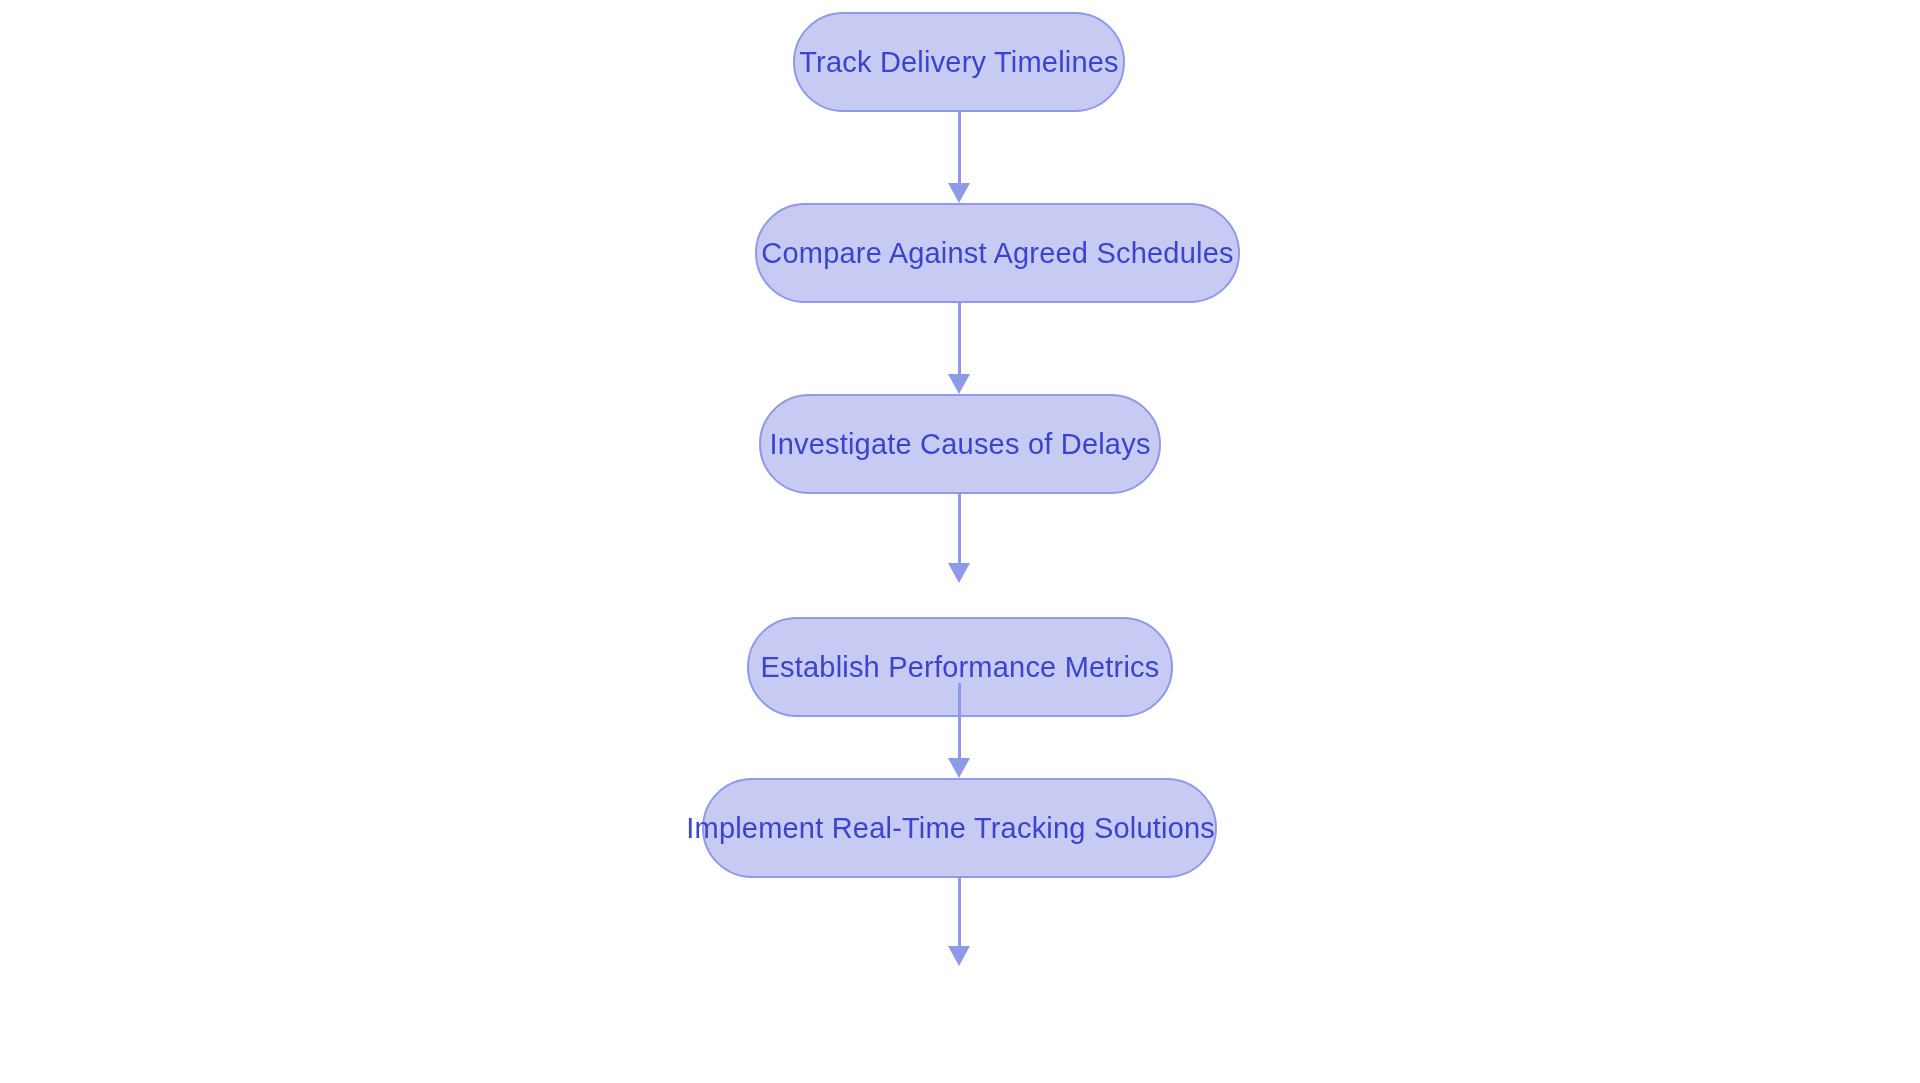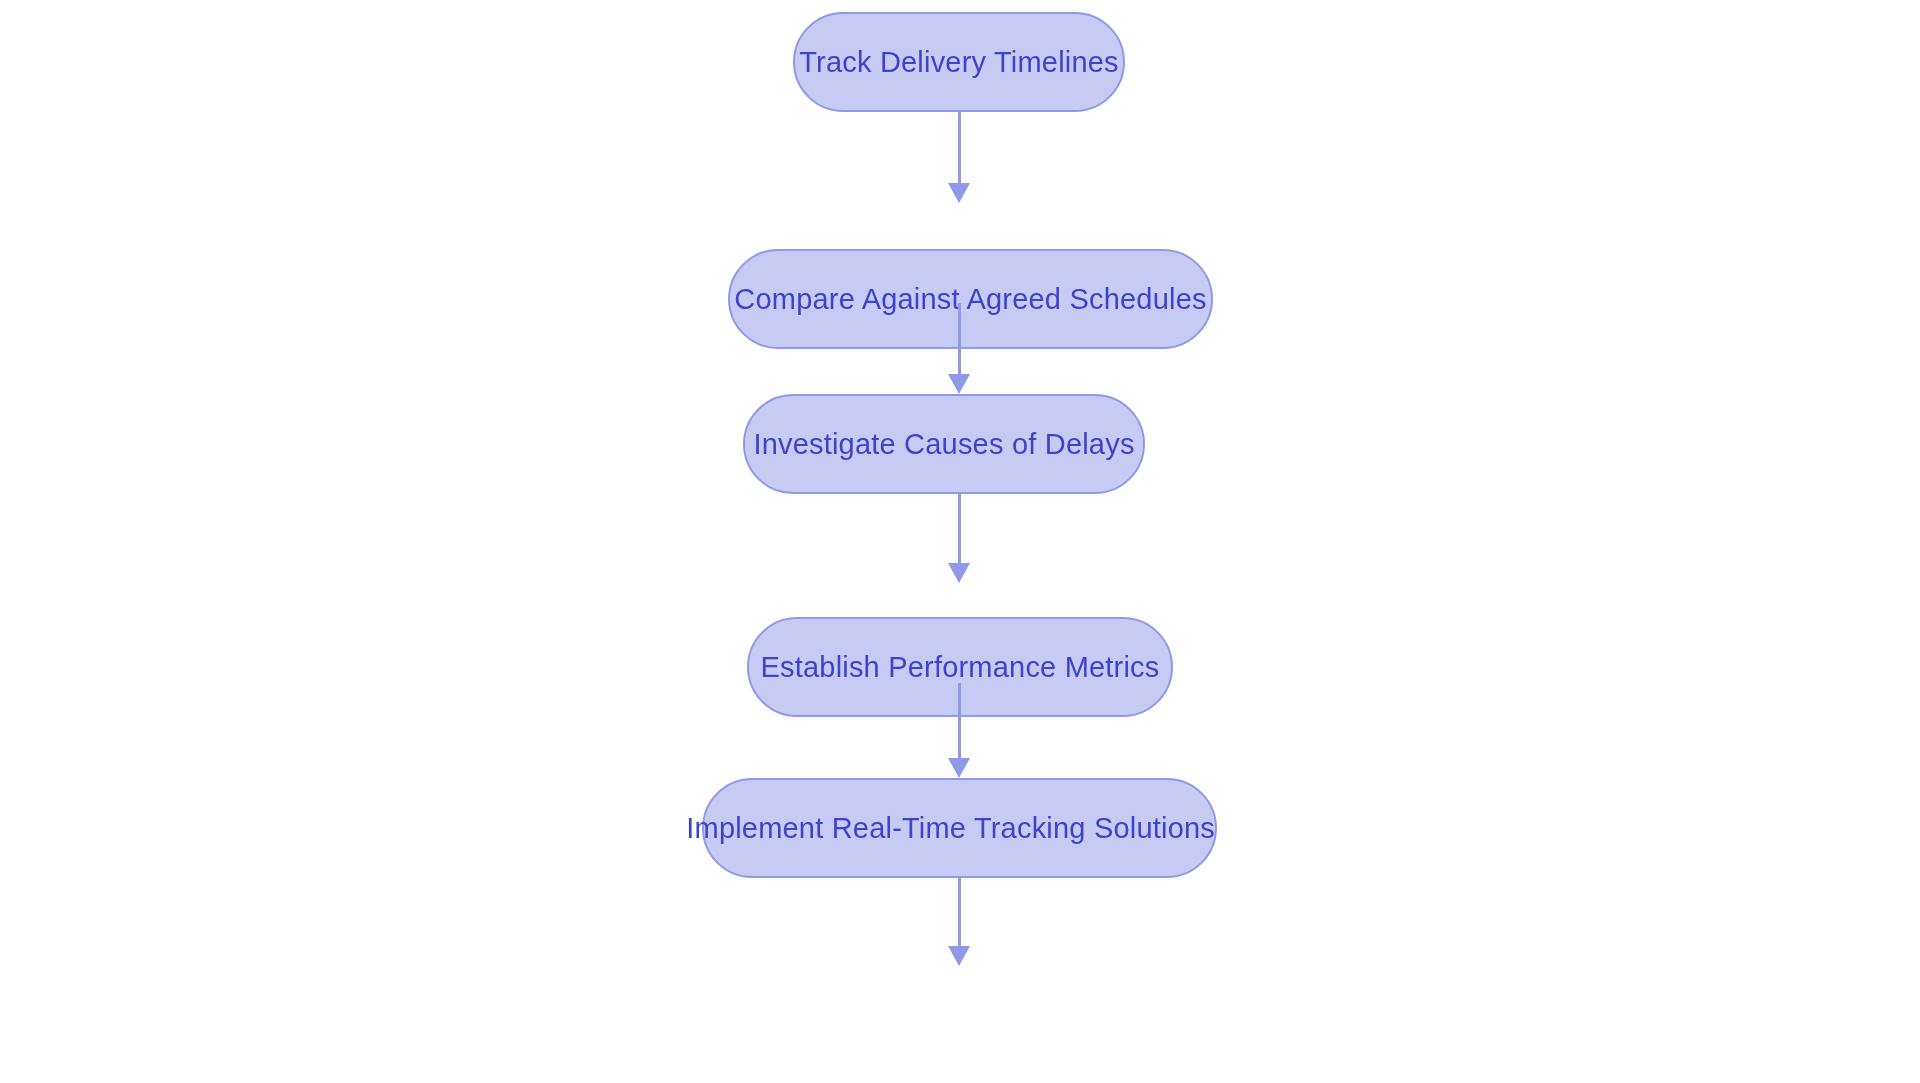--- a/index.html
+++ b/index.html
@@ -30,22 +30,22 @@
     display: flex;
     align-items: center;
     justify-content: center;
     text-align: center;
     font-size: 29px;
     letter-spacing: 0.2px;
     color: var(--node-text);
     white-space: nowrap;
   }
   .node-1 { left: 793px; top: 12px;  width: 332px; }
-  .node-2 { left: 728px; top: 203px; width: 485px; margin-top: 46px; }
-  .node-3 { left: 743px; top: 394px; width: 402px; }
+  .node-2 { left: 755px; top: 203px; width: 485px; }
+  .node-3 { left: 759px; top: 394px; width: 402px; }
   .node-4 { left: 747px; top: 617px; width: 426px; }
   .node-5 { left: 702px; top: 778px; width: 515px; justify-content: flex-end; }
   .node-6 { left: 709px; top: 966px; width: 500px; }
 
   .flow-arrow {
     position: absolute;
     left: 948px;
     width: 22px;
     display: flex;
     flex-direction: column;

